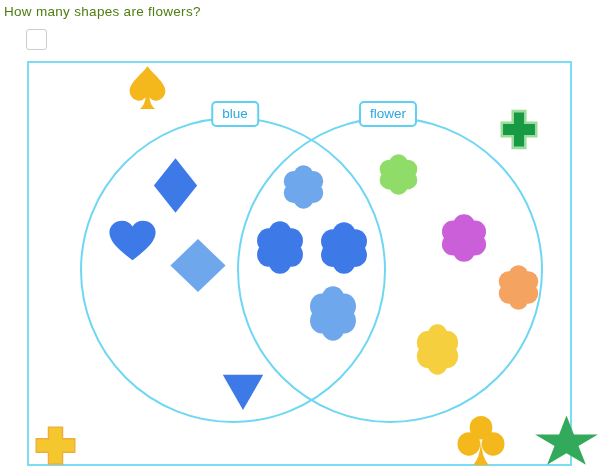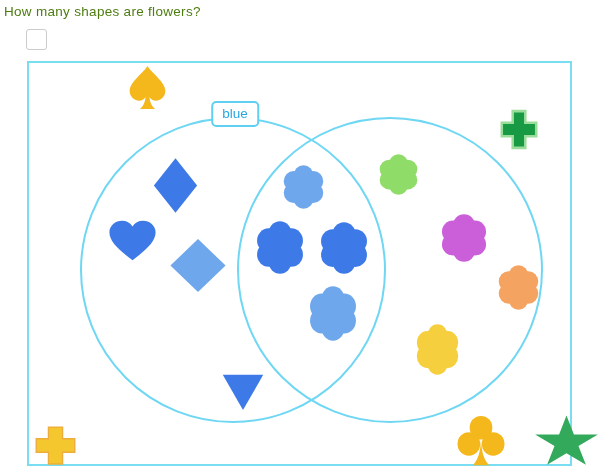--- a/index.html
+++ b/index.html
@@ -184,13 +184,14 @@
           <path d="M50,48 C49,72 45,84 35,95 L65,95 C55,84 51,72 50,48 Z"></path>
         </g>
       </svg>
       <svg viewBox="0 0 100 100" preserveAspectRatio="none" style="position:absolute;left:506px;top:351px;width:63px;height:52px;overflow:visible">
         <g fill="#33a95b">
           <path d="M50,3 L61.8,39.2 L99.8,39.2 L69,61.6 L80.8,97.8 L50,75.4 L19.2,97.8 L31,61.6 L0.2,39.2 L38.2,39.2 Z"></path>
         </g>
       </svg>
     </div>
   <div class="vlabel vlabel-left">blue</div>
+  <div class="vlabel vlabel-right">flower</div>
 </div>
 
 </body></html>

